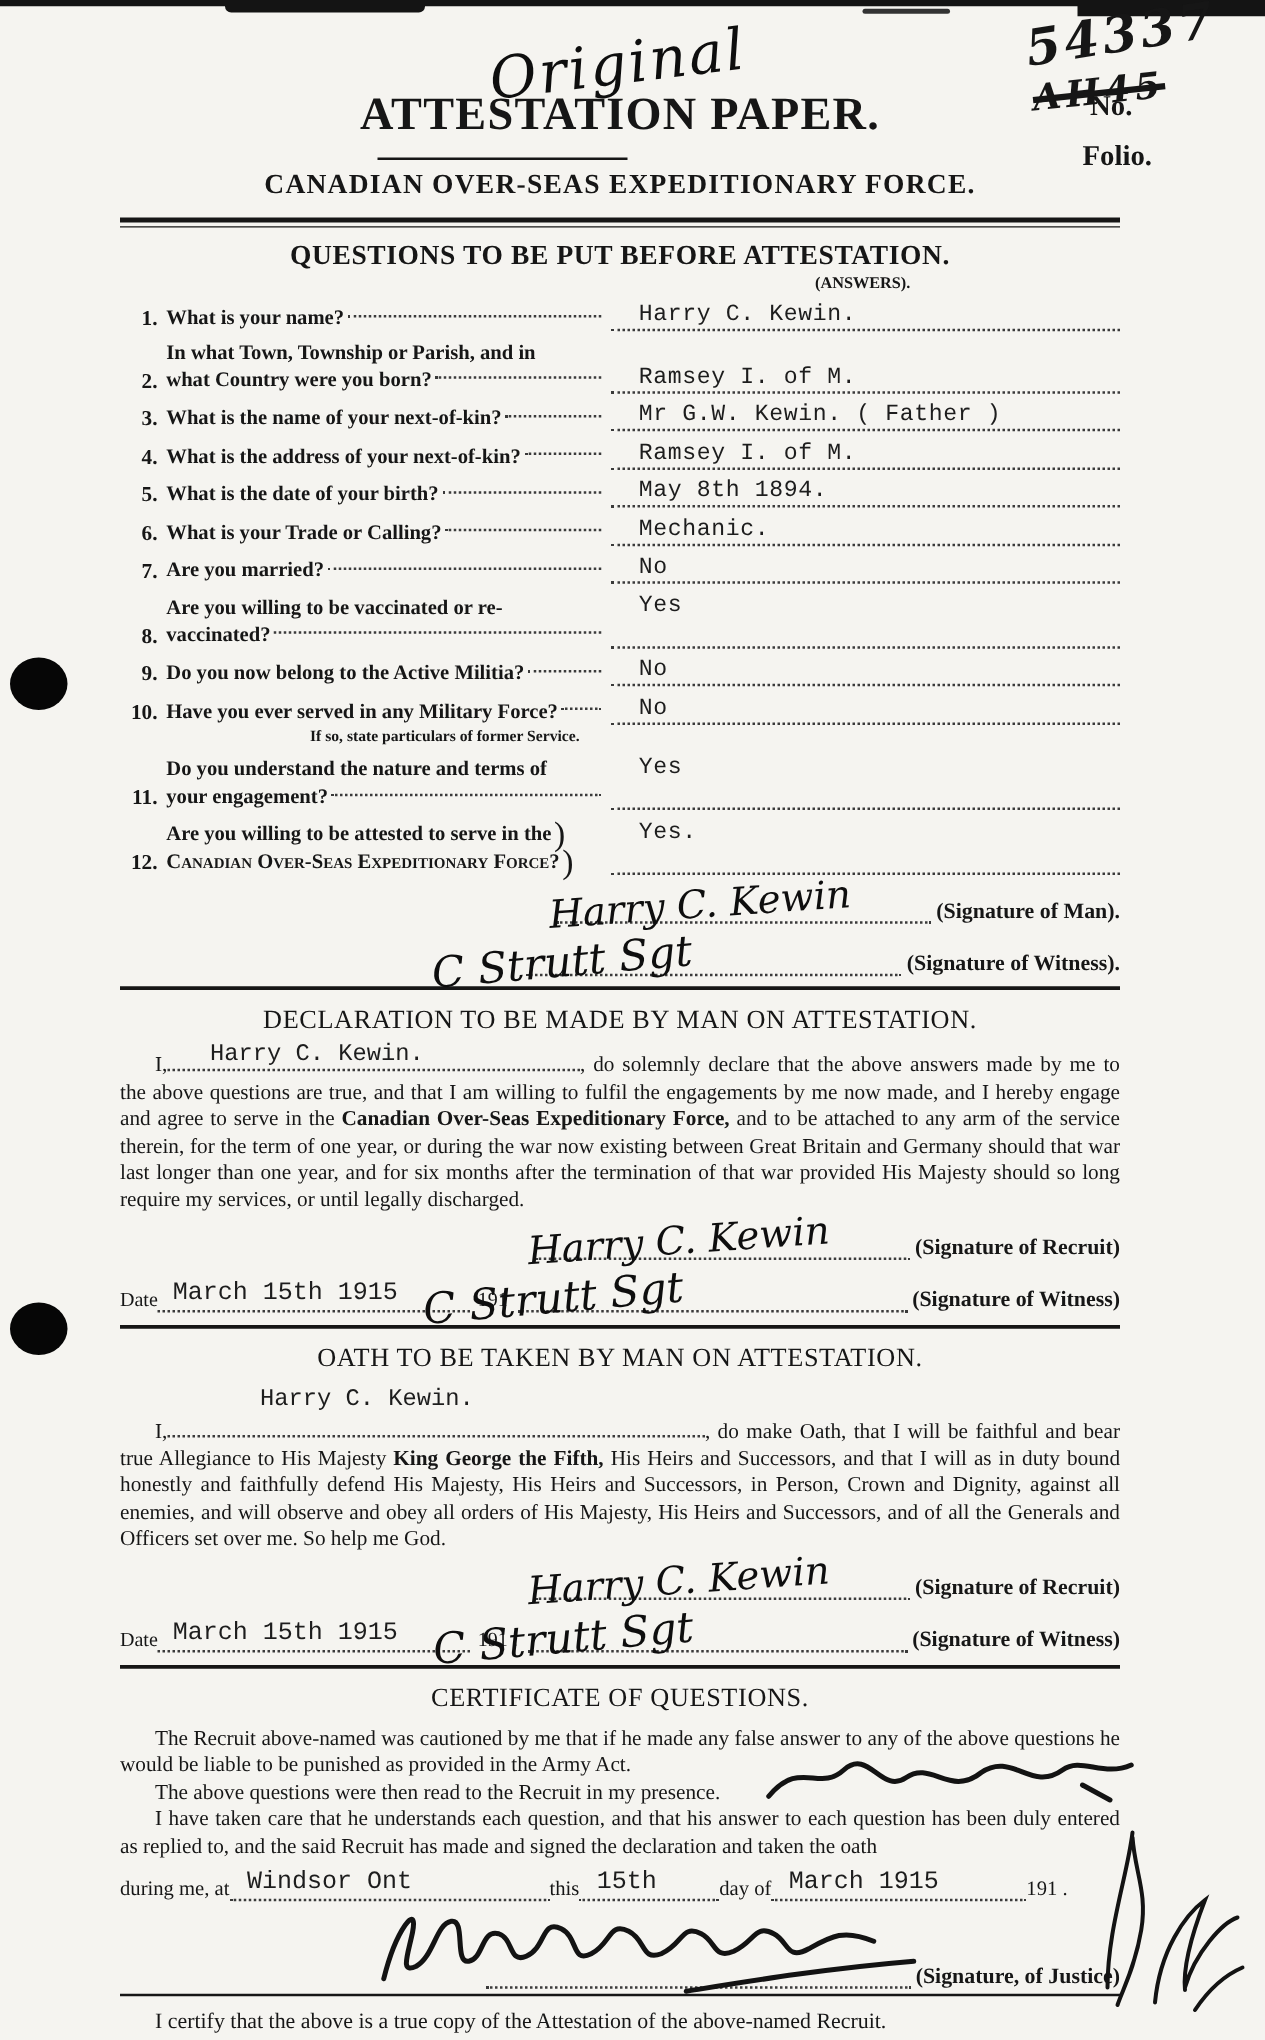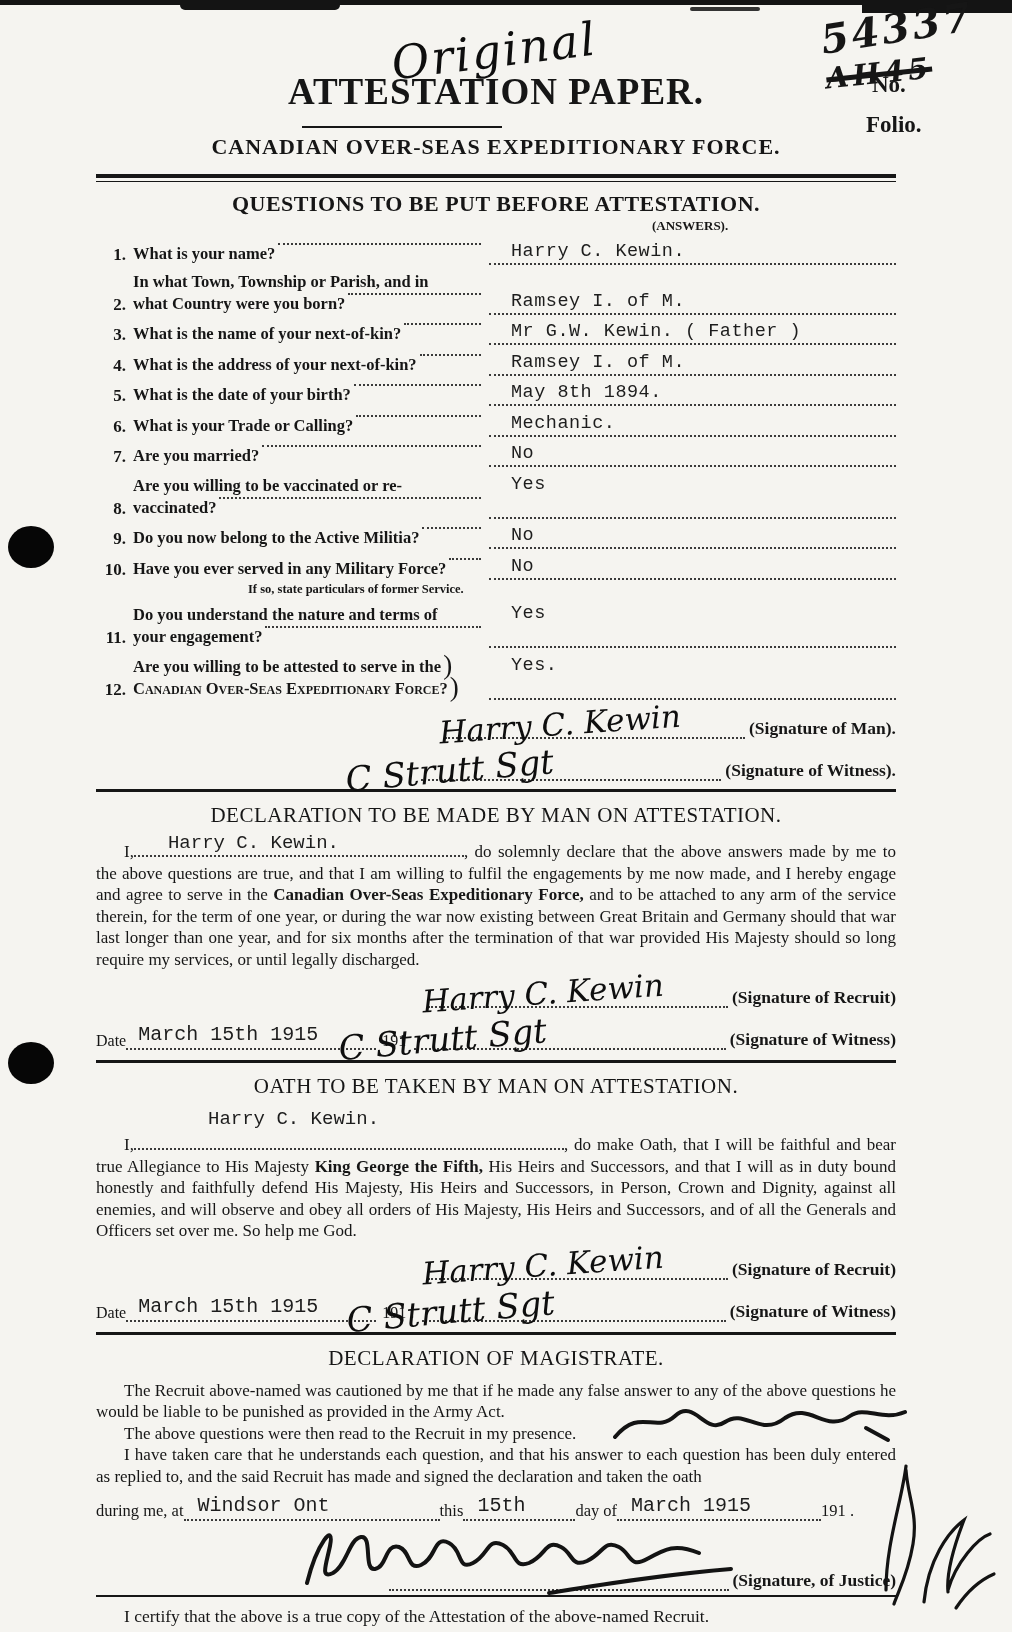--- a/index.html
+++ b/index.html
@@ -41,21 +41,21 @@
   .double-rule{border-top:4px solid var(--ink);border-bottom:1px solid var(--ink);height:3px;}
   .rule{height:3px;background:var(--ink);}
   .rule.thin{height:2px;}
 
   
   .qheading{text-align:center;font-size:22px;font-weight:700;margin:9px 0 0;letter-spacing:.5px;}
   .answers-label{font-size:13px;font-weight:700;margin:1px 0 6px;padding-left:556px;}
   .qrow{display:flex;align-items:flex-end;margin-bottom:5.5px;}
   .qnum{width:30px;flex:none;text-align:right;font-weight:700;font-size:17px;padding-right:7px;}
   .qcell{width:350px;flex:none;}
-  .qline{display:flex;align-items:flex-start;font-weight:700;font-size:16.5px;line-height:22px;}
+  .qline{display:flex;align-items:center;font-weight:700;font-size:16.5px;line-height:22px;}
   .qltext{white-space:pre-wrap;}
   .sc{font-variant:small-caps;}
   .qleader{flex:1;min-width:8px;border-bottom:2px dotted #3a3a3a;margin:0 2px 3px 3px;}
   .brace{font-weight:400;font-size:27px;line-height:18px;margin-left:2px;}
   .ans{flex:1;border-bottom:2px dotted #3a3a3a;margin-left:6px;min-height:10px;}
   .atext,.typed{font-family:"Liberation Mono","DejaVu Sans Mono",monospace;color:var(--typed);}
   .atext{display:block;font-size:18.5px;line-height:23px;letter-spacing:.5px;padding-left:22px;white-space:nowrap;}
   .qrow.raised .atext{margin-bottom:21px;}
   .noterow{margin:-3px 0 5px;padding-left:152px;font-size:12.5px;font-weight:700;}
 
@@ -356,21 +356,21 @@
         <span class="sigline witness">
           <span class="script">C Strutt Sgt</span>
         </span>
         <span class="siglabel">(Signature of Witness)</span>
       </div>
     </div>
 
     <div class="rule"></div>
 
     <div>
-      <div class="section-heading">DECLARATION OF MAGISTRATE.</div>
+      <div class="section-heading">CERTIFICATE OF QUESTIONS.</div>
       <p class="mag para-indent">The Recruit above-named was cautioned by me that if he made any false answer to any of the above questions he would be liable to be punished as provided in the Army Act.</p>
       <p class="mag para-indent">The above questions were then read to the Recruit in my presence.</p>
       <p class="mag para-indent">I have taken care that he understands each question, and that his answer to each question has been duly entered as replied to, and the said Recruit has made and signed the declaration and taken the oath</p>
 
       <div class="beforeme">
         <span class="bm-label">during me, at</span>
         <span class="bm-fill fill-place">
             <span class="typed">Windsor Ont</span>
           </span>
         <span class="bm-label">this</span>

